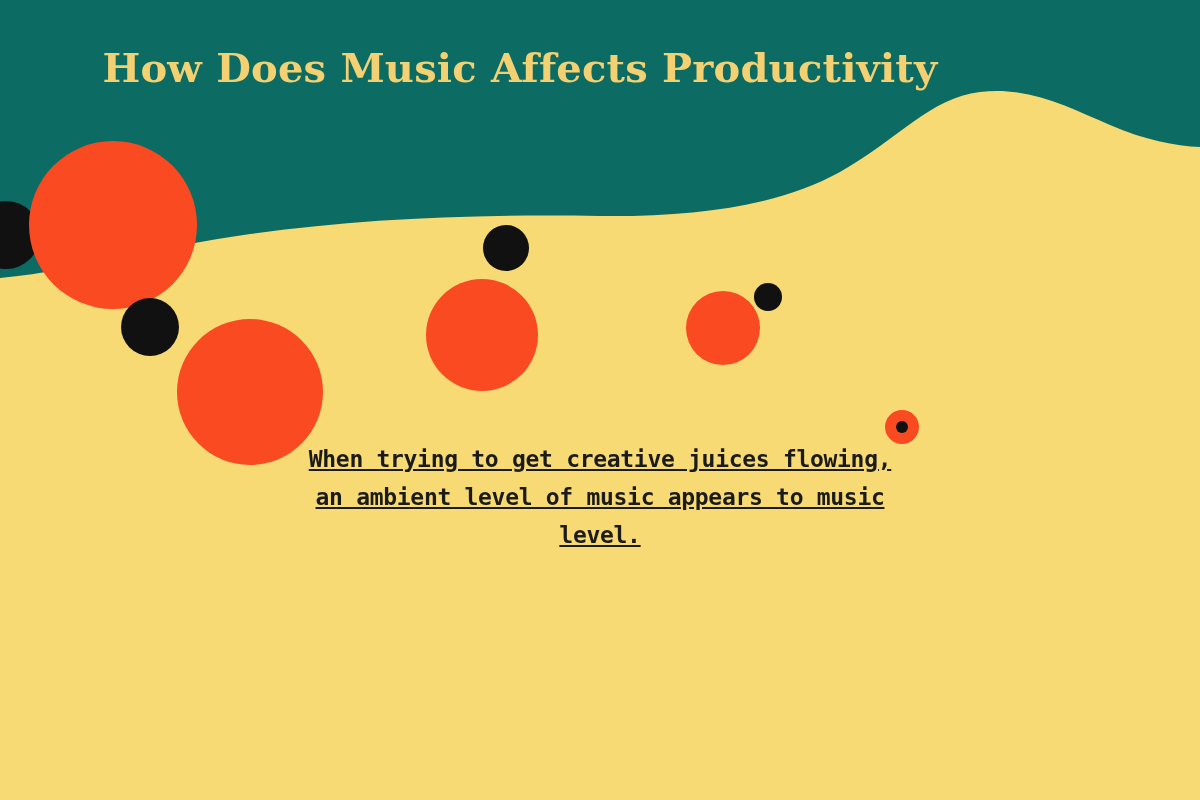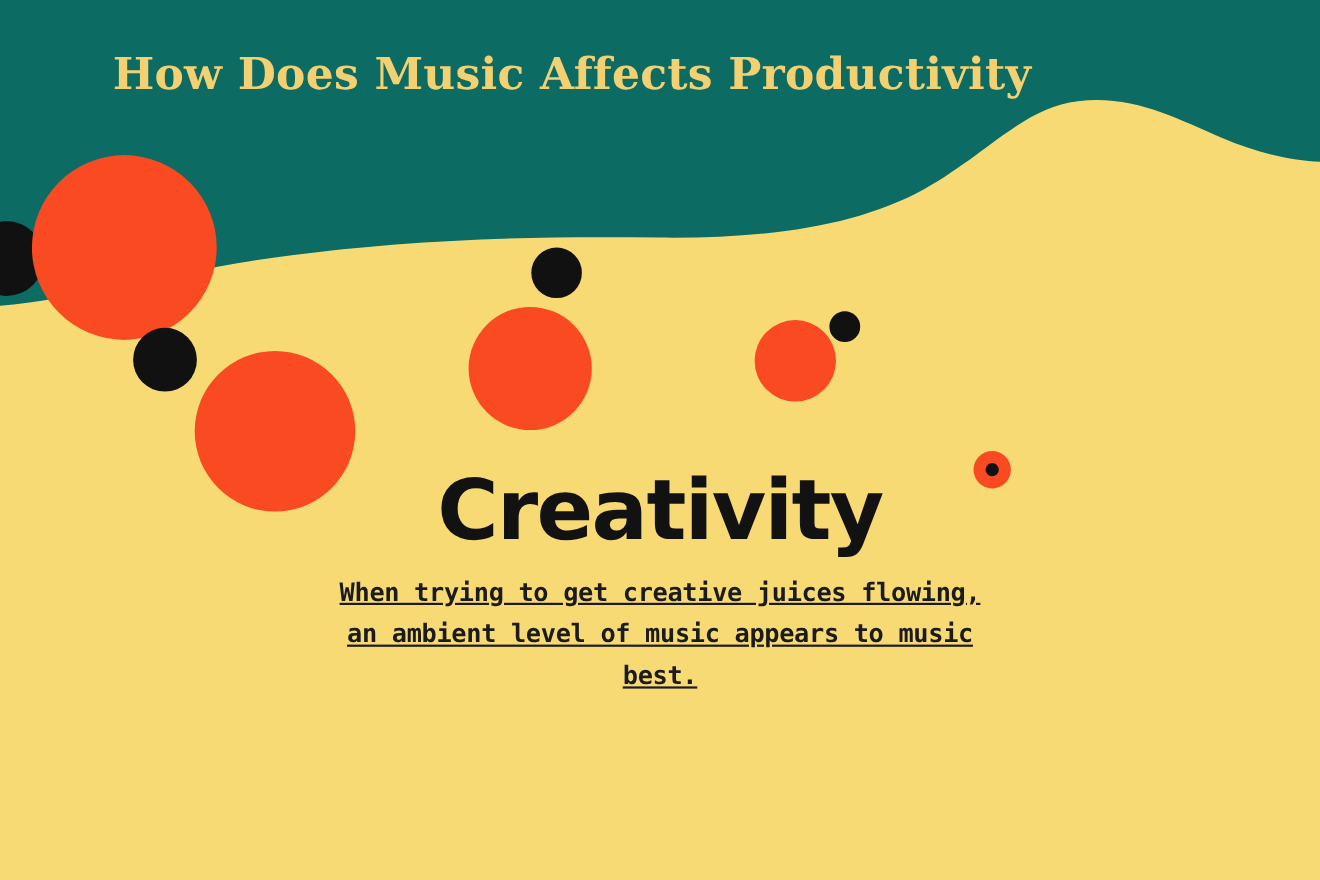--- a/index.html
+++ b/index.html
@@ -114,21 +114,20 @@
       <div class="blob" style="left: 426px; top: 279px; width: 112px; height: 112px; background: rgb(249, 74, 34);"></div>
       <div class="blob" style="left: 754px; top: 283px; width: 28px; height: 28px; background: rgb(17, 17, 17);"></div>
       <div class="blob" style="left: 686px; top: 291px; width: 74px; height: 74px; background: rgb(249, 74, 34);"></div>
       <div class="blob" style="left: 885px; top: 410px; width: 34px; height: 34px; background: rgb(249, 74, 34);"></div>
       <div class="blob" style="left: 896px; top: 421px; width: 12px; height: 12px; background: rgb(17, 17, 17);"></div>
     </div>
 
   <h1 id="title" style="color: rgb(243, 208, 113);">How Does Music Affects Productivity</h1>
 
   <div id="content">
-    <h2 id="heading" style="color: rgb(18, 18, 18);">Creativity</h2>
     <p id="body-copy">
       <span class="copy-line">When trying to get creative juices flowing,</span>
       <span class="copy-line">an ambient level of music appears to music</span>
-      <span class="copy-line">best.</span>
+      <span class="copy-line">level.</span>
     </p>
   </div>
 
 </div>
 
 </body></html>

